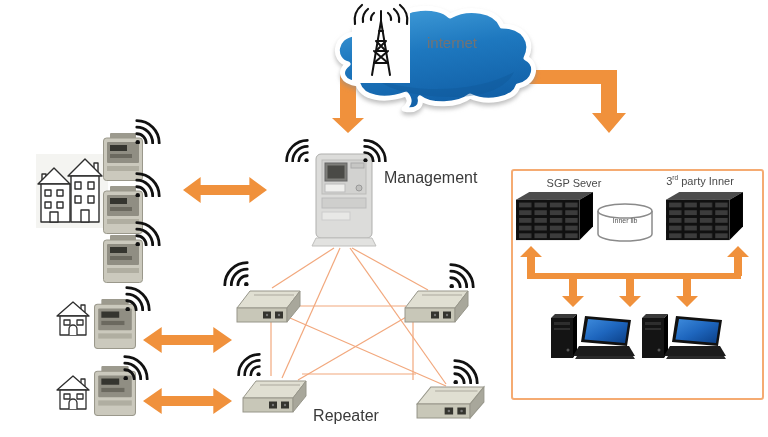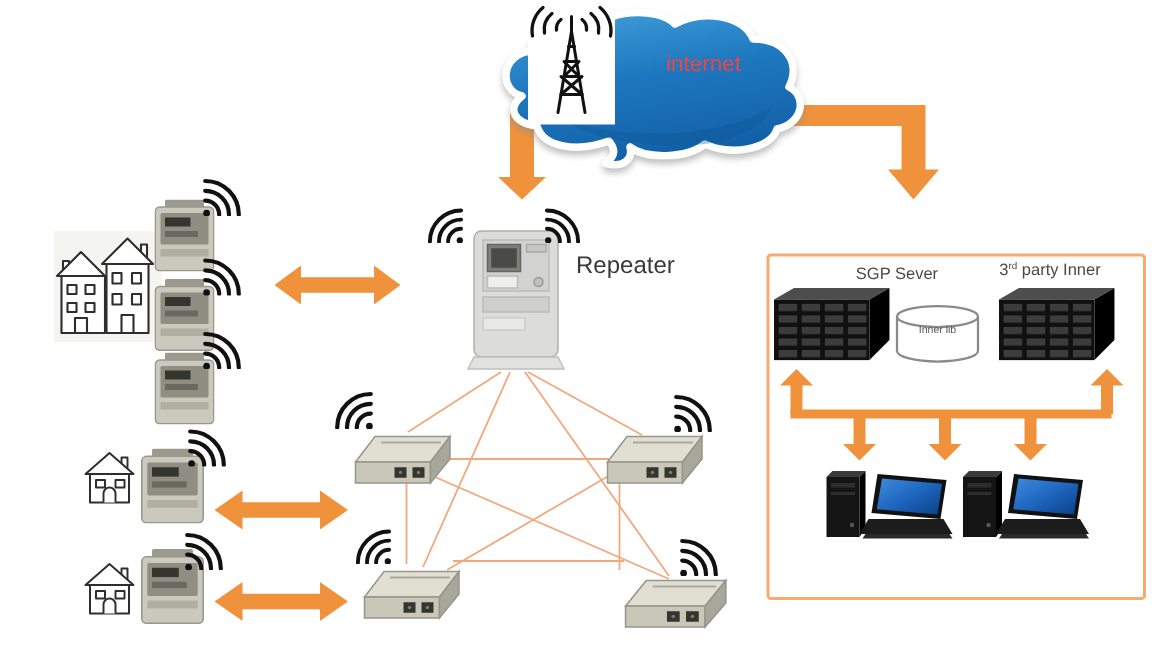--- a/index.html
+++ b/index.html
@@ -230,21 +230,22 @@
     <use href="#uparrow" x="727" y="246" width="22" height="30"></use>
     <use href="#downarrow" x="562" y="277" width="22" height="30"></use>
     <use href="#downarrow" x="619" y="277" width="22" height="30"></use>
     <use href="#downarrow" x="676" y="277" width="22" height="30"></use>
   </g>
 
   <use href="#workstation" x="549" y="312" width="88" height="50"></use>
   <use href="#workstation" x="640" y="312" width="88" height="50"></use>
 </svg>
 
-<div class="lbl" style="left:444px;top:34px;width:96px;text-align:left;font-size:15px;color:#ef4444;">internet</div>
-<div class="lbl" style="left:384px;top:169px;font-size:16px;">Repeater</div>
-<div class="lbl center" style="left:552px;top:177px;width:92px;font-size:11px;color:#4a4a4a;">SGP Sever</div>
+<div class="lbl" style="left:404px;top:34px;width:96px;text-align:center;font-size:15px;color:#737373;">internet</div>
+<div class="lbl" style="left:384px;top:169px;font-size:16px;">Management</div>
+<div class="lbl" style="left:296px;top:407px;width:100px;text-align:center;font-size:16px;">Repeater</div>
+<div class="lbl center" style="left:528px;top:177px;width:92px;font-size:11px;color:#4a4a4a;">SGP Sever</div>
 <div class="lbl center" style="left:650px;top:174px;width:100px;font-size:11px;color:#4a4a4a;">
   <span>3</span><sup>rd</sup><span> party Inner</span>
 </div>
 <div class="lbl center" style="left:598px;top:217px;width:54px;font-size:7px;color:#555;">Inner lib</div>
 
 </div>
 
 </body></html>

